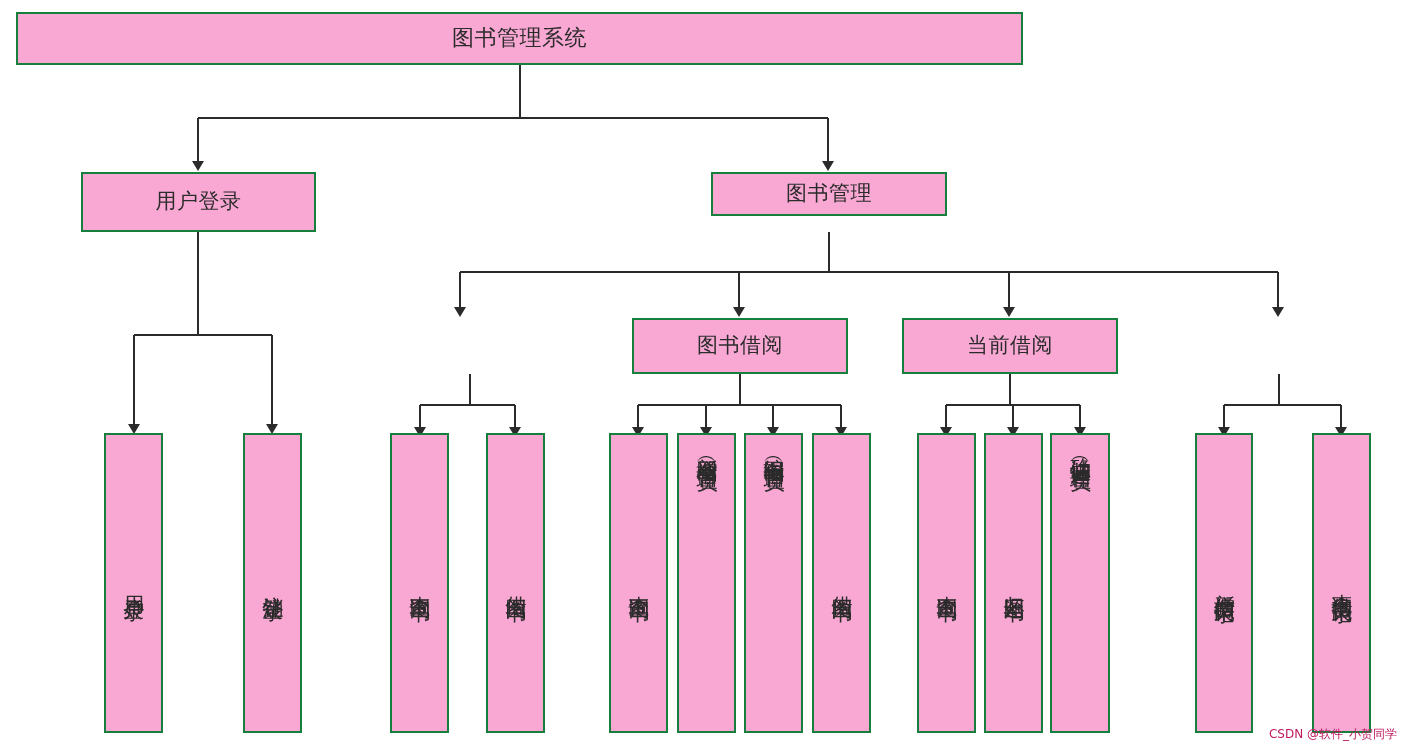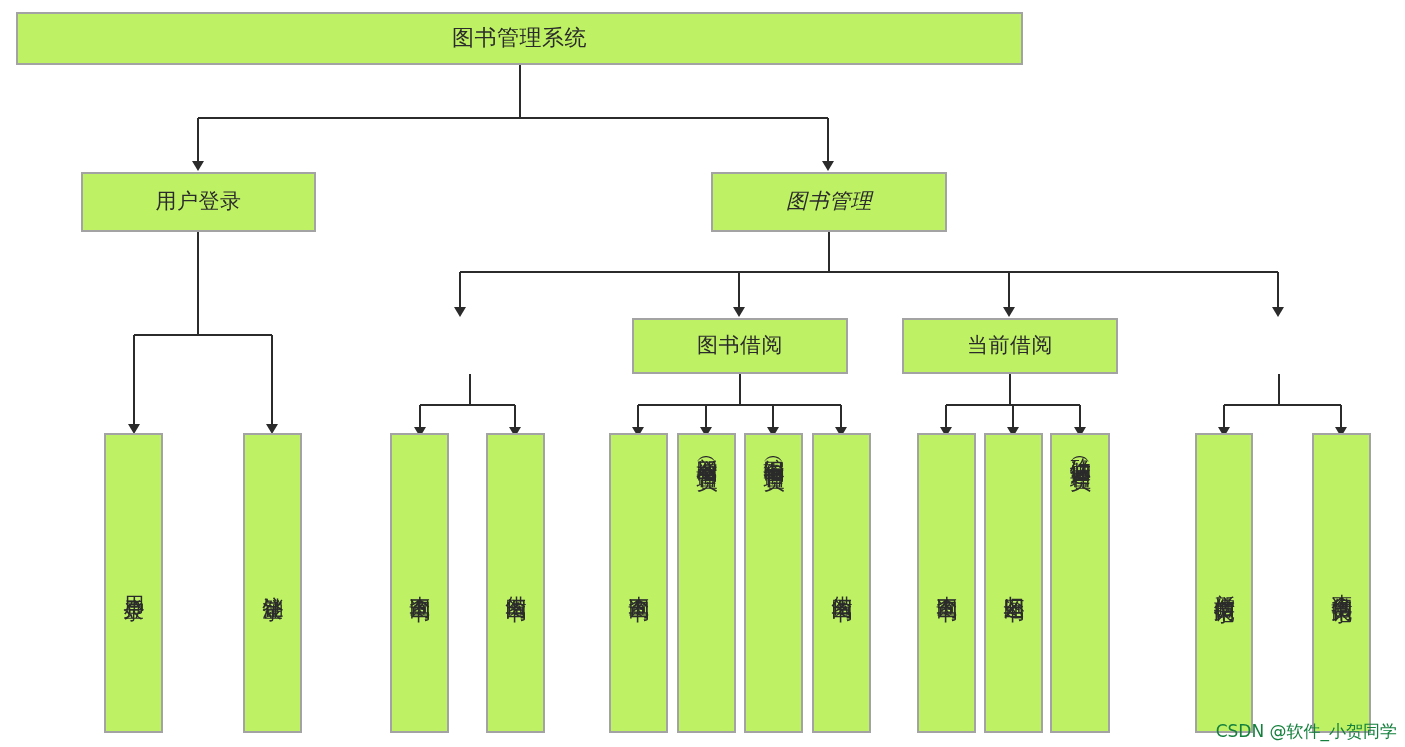--- a/index.html
+++ b/index.html
@@ -21,22 +21,22 @@
   #diagram-svg {
     position: absolute;
     left: 0;
     top: 0;
     width: 1405px;
     height: 747px;
   }
   .node {
     position: absolute;
     box-sizing: border-box;
-    border: 2px solid #a3a3a3;
-    background: #bef264;
+    border: 2px solid #15803d;
+    background: #f9a8d4;
     display: flex;
     align-items: center;
     justify-content: center;
     color: #2b2b2b;
     overflow: hidden;
   }
   .node-label {
     display: block;
     text-align: center;
     line-height: 1.12;
@@ -64,22 +64,22 @@
     letter-spacing: 2px;
   }
   .node.vert.centered {
     align-items: center;
     padding-top: 0;
   }
   #watermark {
     position: absolute;
     right: 8px;
     bottom: 4px;
-    font-size: 17px;
-    color: #15803d;
+    font-size: 12px;
+    color: #be185d;
     font-family: "DejaVu Sans", "Liberation Sans", sans-serif;
     white-space: nowrap;
     pointer-events: none;
   }
 </style>
 </head>
 <body>
 
 <div id="diagram-root">
 
@@ -135,21 +135,21 @@
     </g>
   </svg>
 
   <div class="node horiz root" style="left:16px; top:12px; width:1007px; height:53px;">
     <span class="node-label">图书管理系统</span>
   </div>
 
   <div class="node horiz" style="left:81px; top:172px; width:235px; height:60px;">
     <span class="node-label">用户登录</span>
   </div>
-  <div class="node horiz" style="left:711px; top:172px; width:236px; height:60px;font-style:italic;">
+  <div class="node horiz" style="left:711px; top:172px; width:236px; height:44px;">
     <span class="node-label">图书管理</span>
   </div>
 
   <div class="node horiz" style="left:632px; top:318px; width:216px; height:56px;">
     <span class="node-label">图书借阅</span>
   </div>
   <div class="node horiz" style="left:902px; top:318px; width:216px; height:56px;">
     <span class="node-label">当前借阅</span>
   </div>
 

